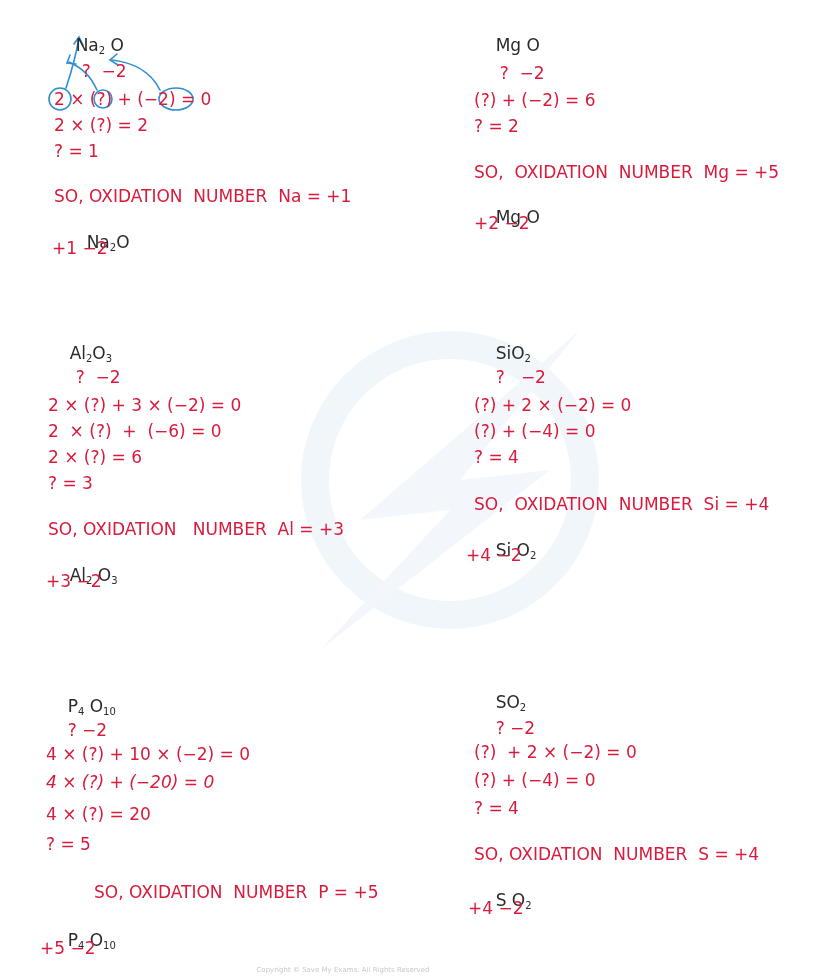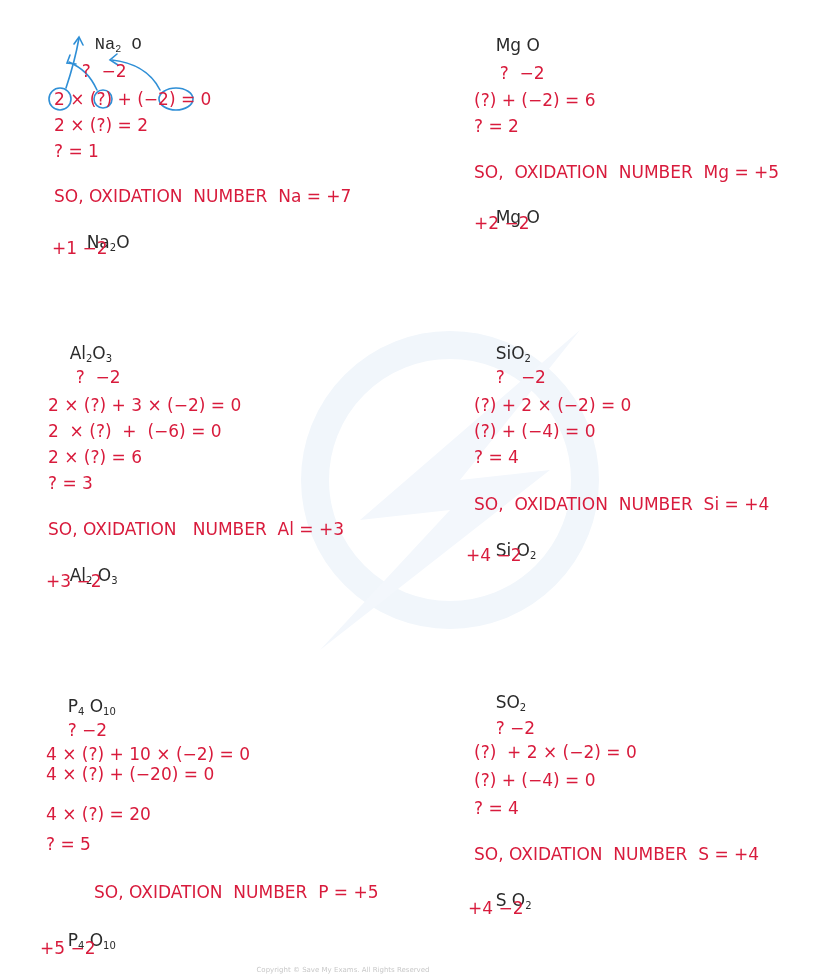--- a/index.html
+++ b/index.html
@@ -35,30 +35,30 @@
     <path d="M66 88 C 72 70, 76 55, 79 38"></path>
     <path d="M74 44 L79 37 L83 45"></path>
     <path d="M97 90 C 90 75, 82 68, 69 62"></path>
     <path d="M70 55 L67 63 L76 64"></path>
     <path d="M160 90 C 150 70, 130 62, 112 60"></path>
     <path d="M117 54 L110 60 L118 65"></path>
   </g>
 </svg>
 
 <div class="block" style="left:54px; top:15px;">
-  <div class="line black" style="left:0; top:0;font-family:Liberation Mono, monospace;">
+  <div class="line black" style="left:0; top:0;">
     <span>Na</span><sub>2</sub> <span>O</span>
   </div>
   <div class="line red" style="left:6px; top:26px;">
     <span>?</span>&nbsp;&nbsp;<span>−2</span>
   </div>
   <div class="line red" style="left:0; top:74px;">2 × (?) + (−2) = 0</div>
   <div class="line red" style="left:0; top:100px;">2 × (?) = 2</div>
   <div class="line red" style="left:0; top:126px;">? = 1</div>
-  <div class="line red" style="left:0; top:171px;">SO, OXIDATION  NUMBER  Na = +7</div>
+  <div class="line red" style="left:0; top:171px;">SO, OXIDATION  NUMBER  Na = +1</div>
   <div class="line black" style="left:11px; top:197px;text-align:right;">
     <span>Na</span><sub>2</sub><span>O</span>
   </div>
   <div class="line red" style="left:-2px; top:223px;">+1 −2</div>
 </div>
 
 <div class="block" style="left:474px; top:15px;">
   <div class="line black" style="left:0; top:0;">
     <span>Mg</span> <span>O</span>
   </div>
@@ -110,21 +110,21 @@
 </div>
 
 <div class="block" style="left:46px; top:676px;">
   <div class="line black" style="left:0; top:0;">
     <span>P</span><sub>4</sub> <span>O</span><sub>10</sub>
   </div>
   <div class="line red" style="left:0; top:24px;">
     <span>?</span> <span>−2</span>
   </div>
   <div class="line red" style="left:0; top:68px;">4 × (?) + 10 × (−2) = 0</div>
-  <div class="line red" style="left:0; top:88px;">4 × (?) + (−20) = 0</div>
+  <div class="line red" style="left:0; top:96px;font-style:italic;">4 × (?) + (−20) = 0</div>
   <div class="line red" style="left:0; top:128px;">4 × (?) = 20</div>
   <div class="line red" style="left:0; top:158px;">? = 5</div>
   <div class="line red" style="left:0; top:206px;margin-left:48px;">SO, OXIDATION  NUMBER  P = +5</div>
   <div class="line black" style="left:0; top:234px;">
     <span>P</span><sub>4</sub> <span>O</span><sub>10</sub>
   </div>
   <div class="line red" style="left:-6px; top:262px;">+5 −2</div>
 </div>
 
 <div class="block" style="left:474px; top:672px;">

